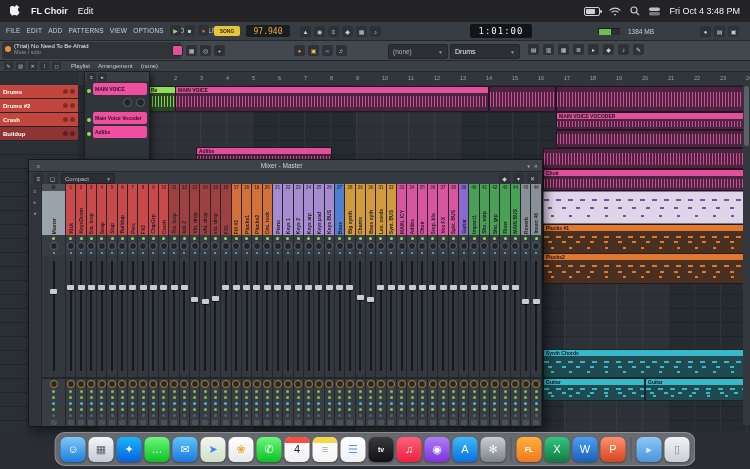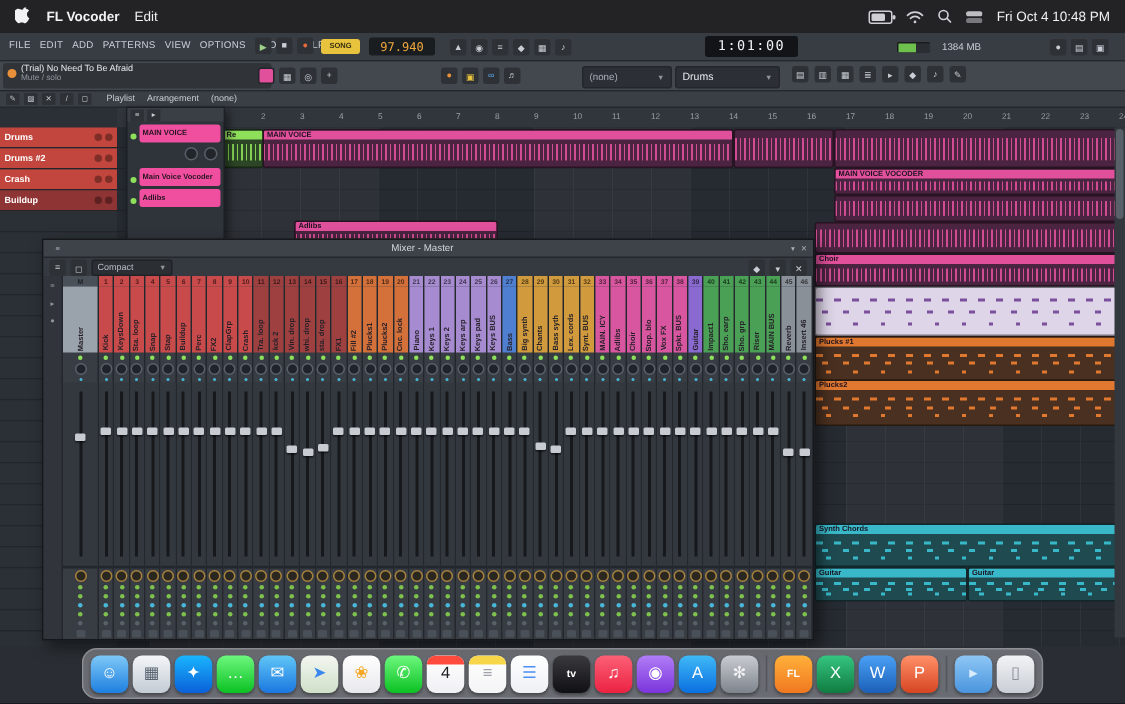--- a/index.html
+++ b/index.html
@@ -154,21 +154,21 @@
 
 <div id="screen">
 
   <div id="menubar">
     <div class="mb-left">
       <span class="apple">
         <svg width="11" height="13" viewBox="0 0 16 19" fill="#f2f2f4">
             <path d="M11.3 0c.1 1.2-.4 2.3-1.1 3.1-.7.9-1.9 1.5-3 1.4-.1-1.1.5-2.3 1.1-3C9 .7 10.3.1 11.3 0zM14.9 14.4c-.5 1.2-.8 1.7-1.5 2.8-.9 1.4-2.2 3.2-3.9 3.2-1.4 0-1.8-.9-3.8-.9s-2.5.9-3.9.9C.2 20.4-1 18.3-1.9 16.9c-2.6-4-2.9-8.7-1.3-11.2 1.1-1.8 3-2.8 4.7-2.8 1.8 0 2.9 1 4.4 1 1.4 0 2.3-1 4.4-1 1.5 0 3.2.8 4.3 2.3-3.8 2.1-3.2 7.4.3 9.2z" transform="translate(2 -1) scale(0.8)"></path>
           </svg>
       </span>
-      <span class="mb-app">FL Vocoder</span>
+      <span class="mb-app">FL Choir</span>
       <span class="mb-item">Edit</span>
     </div>
     <div class="mb-right">
       <span class="mb-icon">
           <span class="batt"></span>
         </span>
       <span class="mb-icon">
         <svg width="12" height="9" viewBox="0 0 12 9" fill="none" stroke="#cfcfd4" stroke-width="1.1" stroke-linecap="round">
             <path d="M1 3.2a7 7 0 0 1 10 0"></path>
             <path d="M3 5.2a4.2 4.2 0 0 1 6 0"></path>
@@ -180,21 +180,21 @@
             <circle cx="4" cy="4" r="3"></circle>
             <path d="M6.3 6.3 L9 9"></path>
           </svg>
       </span>
       <span class="mb-icon">
         <svg width="11" height="9" viewBox="0 0 11 9" fill="#cfcfd4">
             <rect x="0" y="0.5" width="11" height="3.4" rx="1.7" opacity="0.9"></rect>
             <rect x="0" y="5" width="11" height="3.4" rx="1.7" opacity="0.5"></rect>
           </svg>
       </span>
-      <span class="mb-clock">Fri Oct 4  10:48 PM</span>
+      <span class="mb-clock">Fri Oct 4  3:48 PM</span>
     </div>
   </div>
 
   <div id="toolbar1">
     <div id="fl-menus">
         <div style="cursor: default;">FILE</div>
         <div style="cursor: default;">EDIT</div>
         <div style="cursor: default;">ADD</div>
         <div style="cursor: default;">PATTERNS</div>
         <div style="cursor: default;">VIEW</div>

